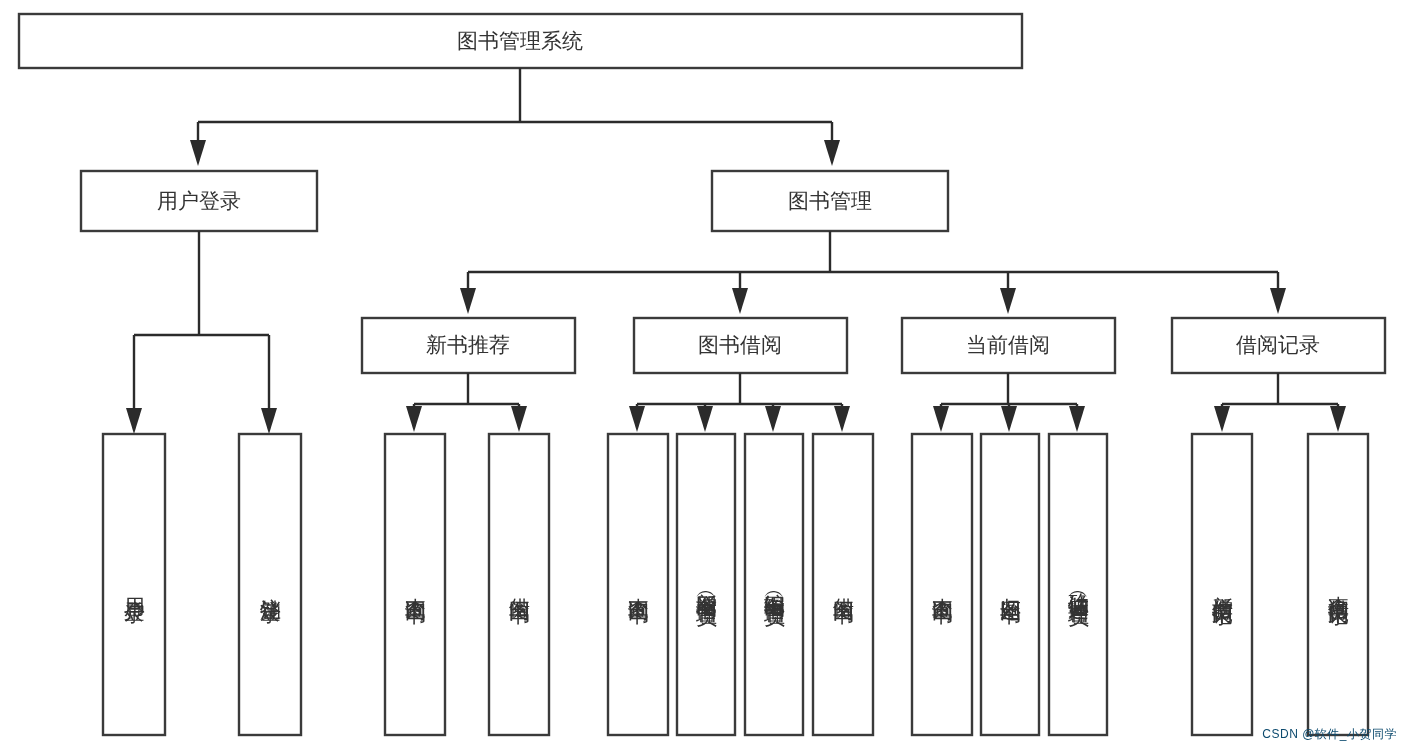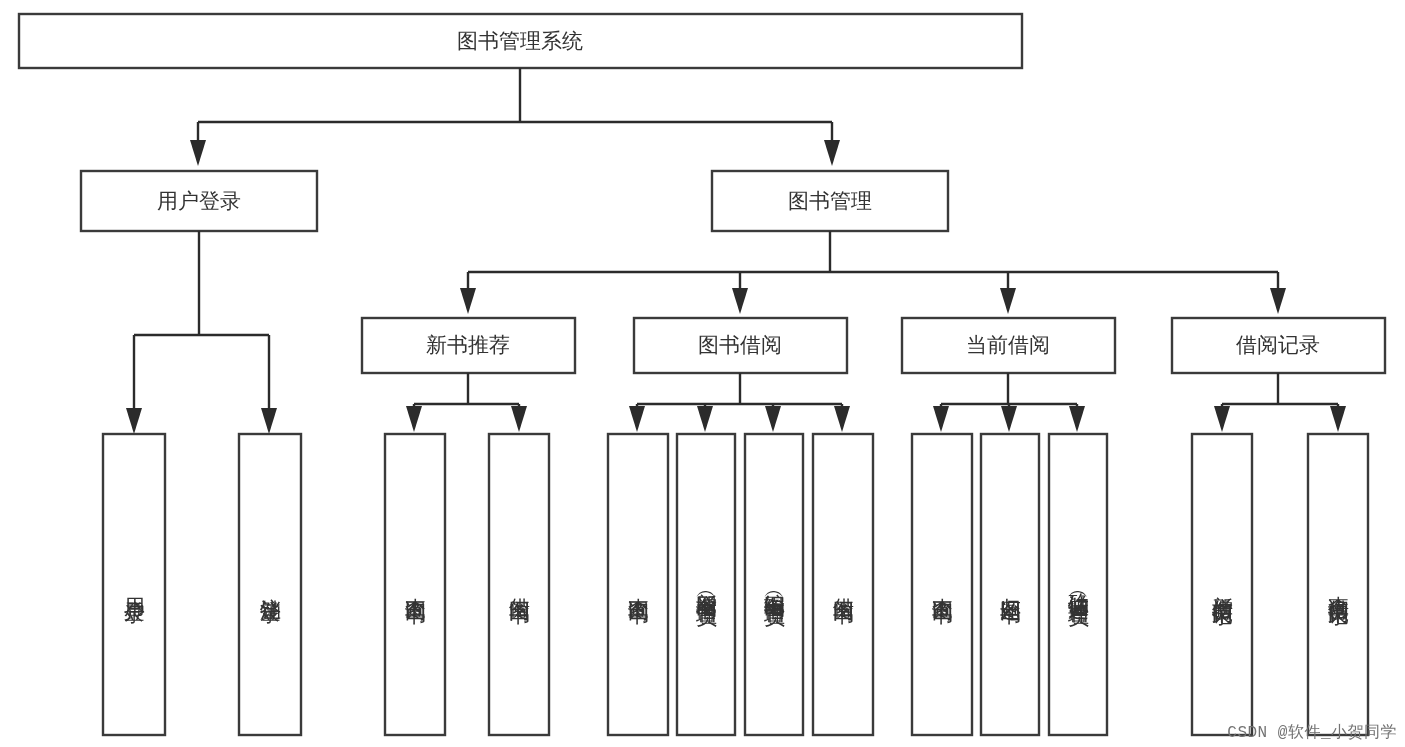--- a/index.html
+++ b/index.html
@@ -70,23 +70,23 @@
     color: #333333;
     letter-spacing: 2px;
     white-space: nowrap;
     pointer-events: none;
     user-select: none;
   }
   .watermark {
     position: absolute;
     right: 8px;
     bottom: 4px;
-    font-family: Liberation Mono, monospace;
-    font-size: 16px;
-    color: #737373;
+    font-family: Liberation Sans, sans-serif;
+    font-size: 12px;
+    color: #0c4a6e;
     letter-spacing: 0.5px;
     white-space: nowrap;
   }
 </style>
 </head>
 <body>
 
 <div id="diagram-root">
 
   <svg id="flow-svg" viewBox="0 0 1405 747">

